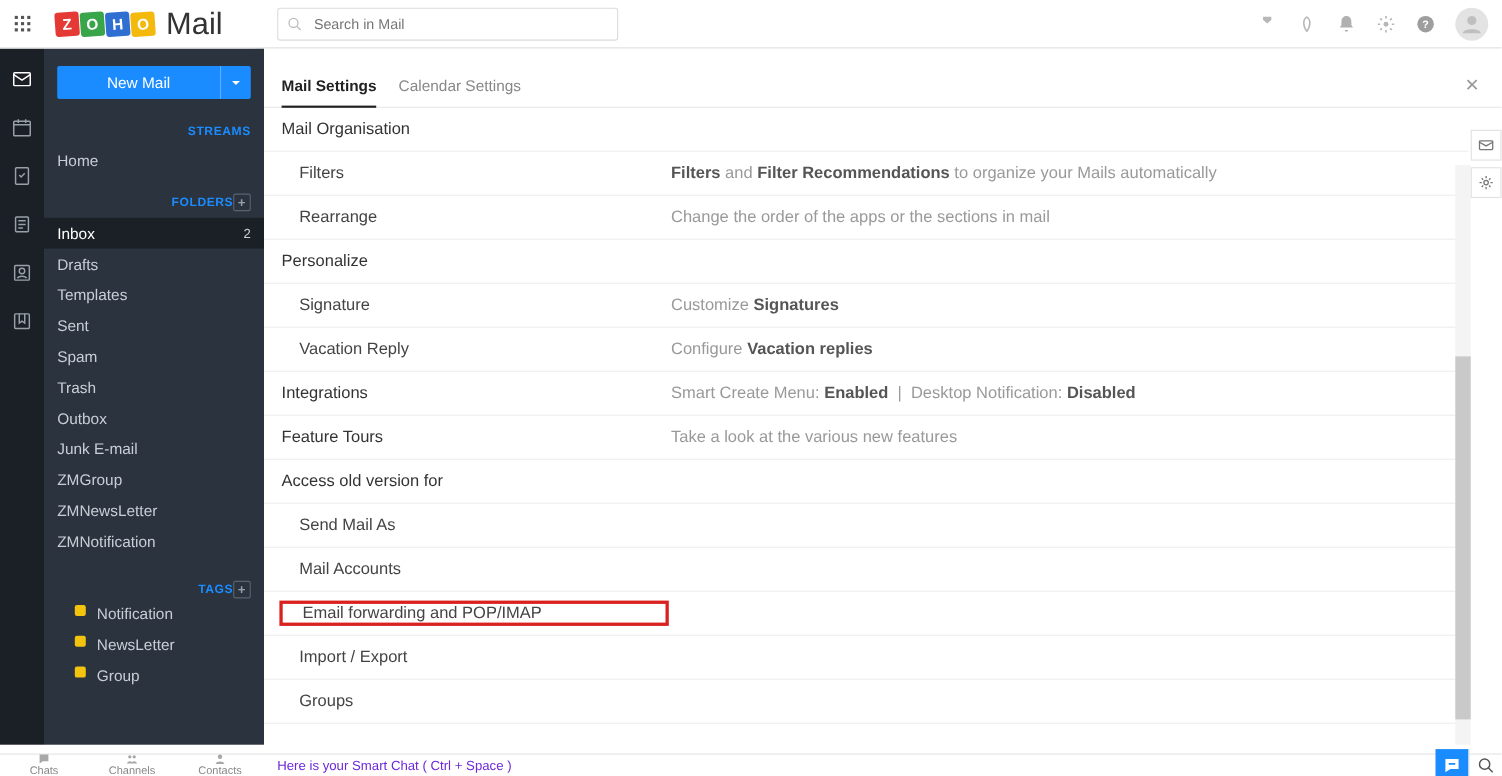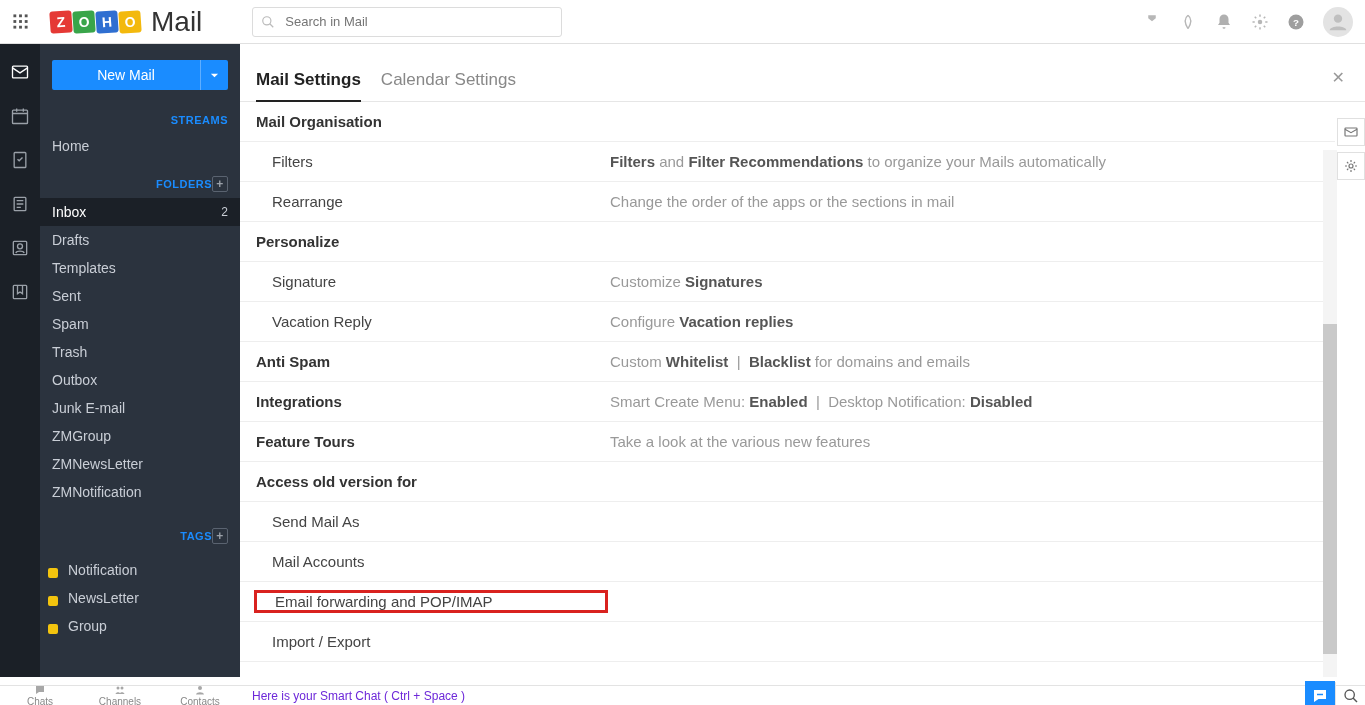--- a/index.html
+++ b/index.html
@@ -32,40 +32,40 @@
   .newmail{margin:16px 12px 18px;background:#1a8cff;color:#fff;height:30px;border-radius:2px;display:flex;align-items:center;position:relative;cursor:pointer}
   .newmail-label{flex:1;text-align:center;font-size:14px}
   .newmail-caret{width:28px;border-left:1px solid rgba(255,255,255,.3);height:100%;display:flex;align-items:center;justify-content:center}
   .newmail-caret svg{width:9px;height:9px;fill:#fff}
 
   .sec-header{display:flex;align-items:center;justify-content:flex-end;padding:6px 12px;color:#1a8cff;font-size:11px;font-weight:bold;letter-spacing:.5px}
   .sec-header .add{width:16px;height:16px;border:1px solid #5a6370;border-radius:2px;display:flex;align-items:center;justify-content:center;color:#9aa0a8;font-size:12px;line-height:1}
   .nav-item{display:flex;align-items:center;justify-content:space-between;height:28px;padding:0 12px;font-size:14px;color:#c9ced6;cursor:pointer}
   .nav-item.active{background:#1b2027;color:#fff;font-weight:normal}
   .nav-item .badge{font-size:12px;color:#c9ced6}
-  .tag-item{display:flex;align-items:flex-end;gap:10px;height:28px;padding:0 8px;font-size:14px;color:#c9ced6;cursor:pointer}
+  .tag-item{display:flex;align-items:flex-start;gap:10px;height:28px;padding:0 28px;font-size:14px;color:#c9ced6;cursor:pointer}
   .tag-swatch{width:10px;height:10px;border-radius:2px;background:#f3c40e}
 
   
   .rightrail{position:fixed;right:0;top:44px;width:28px;display:flex;flex-direction:column;align-items:center;gap:0;z-index:4}
   .rr-box{width:28px;height:28px;border:1px solid #e0e0e0;background:#fff;display:flex;align-items:center;justify-content:center;margin-top:6px}
   .rr-box svg{width:16px;height:16px;stroke:#777;fill:none;stroke-width:1.8}
   .rr-mail{margin-top:74px}
 
   
   .content{flex:1;position:relative;background:#fff;display:flex;flex-direction:column}
   .tabs{display:flex;gap:20px;padding:26px 16px 0;border-bottom:1px solid #e6e6e6;position:relative}
-  .tab{padding-bottom:10px;font-size:17px;color:#888;cursor:pointer}
+  .tab{padding-bottom:10px;font-size:14px;color:#888;cursor:pointer}
   .tab.active{color:#222;font-weight:bold;border-bottom:2px solid #222;margin-bottom:-1px}
   .close-x{position:absolute;right:20px;top:24px;color:#999;font-size:16px;cursor:pointer}
 
   .settings-scroll{flex:1;overflow-y:auto;padding-right:30px}
   .row{display:flex;border-bottom:1px solid #eee;min-height:40px;align-items:center;padding:8px 0 8px 16px}
   .row .left{width:354px;font-size:15px;color:#333}
-  .row.heading .left{font-weight:bold}
+  .row.heading .left{font-weight:normal}
   .row.sub .left{padding-left:16px;color:#444}
   .row .right{flex:1;font-size:15px;color:#999}
   .row .right b{color:#555;font-weight:600}
   .hl{border:3px solid #d9221f;margin-left:-2px;padding-left:18px!important}
 
   
   .scroll-track{position:absolute;right:28px;top:106px;bottom:0;width:14px;background:#f4f4f4}
   .scroll-thumb{position:absolute;right:28px;top:280px;width:14px;height:330px;background:#c9c9c9}
 
   
@@ -287,24 +287,20 @@
         </div>
         <div class="row sub">
           <div class="left">Signature</div>
           <div class="right">Customize <b>Signatures</b></div>
         </div>
         <div class="row sub">
           <div class="left">Vacation Reply</div>
           <div class="right">Configure <b>Vacation replies</b></div>
         </div>
         <div class="row heading">
-          <div class="left">Anti Spam</div>
-          <div class="right">Custom <b>Whitelist</b>&nbsp;&nbsp;|&nbsp;&nbsp;<b>Blacklist</b> for domains and emails</div>
-        </div>
-        <div class="row heading">
           <div class="left">Integrations</div>
           <div class="right">Smart Create Menu: <b>Enabled</b>&nbsp;&nbsp;|&nbsp;&nbsp;Desktop Notification: <b>Disabled</b></div>
         </div>
         <div class="row heading">
           <div class="left">Feature Tours</div>
           <div class="right">Take a look at the various new features</div>
         </div>
         <div class="row heading">
           <div class="left">Access old version for</div>
           <div class="right"></div>

